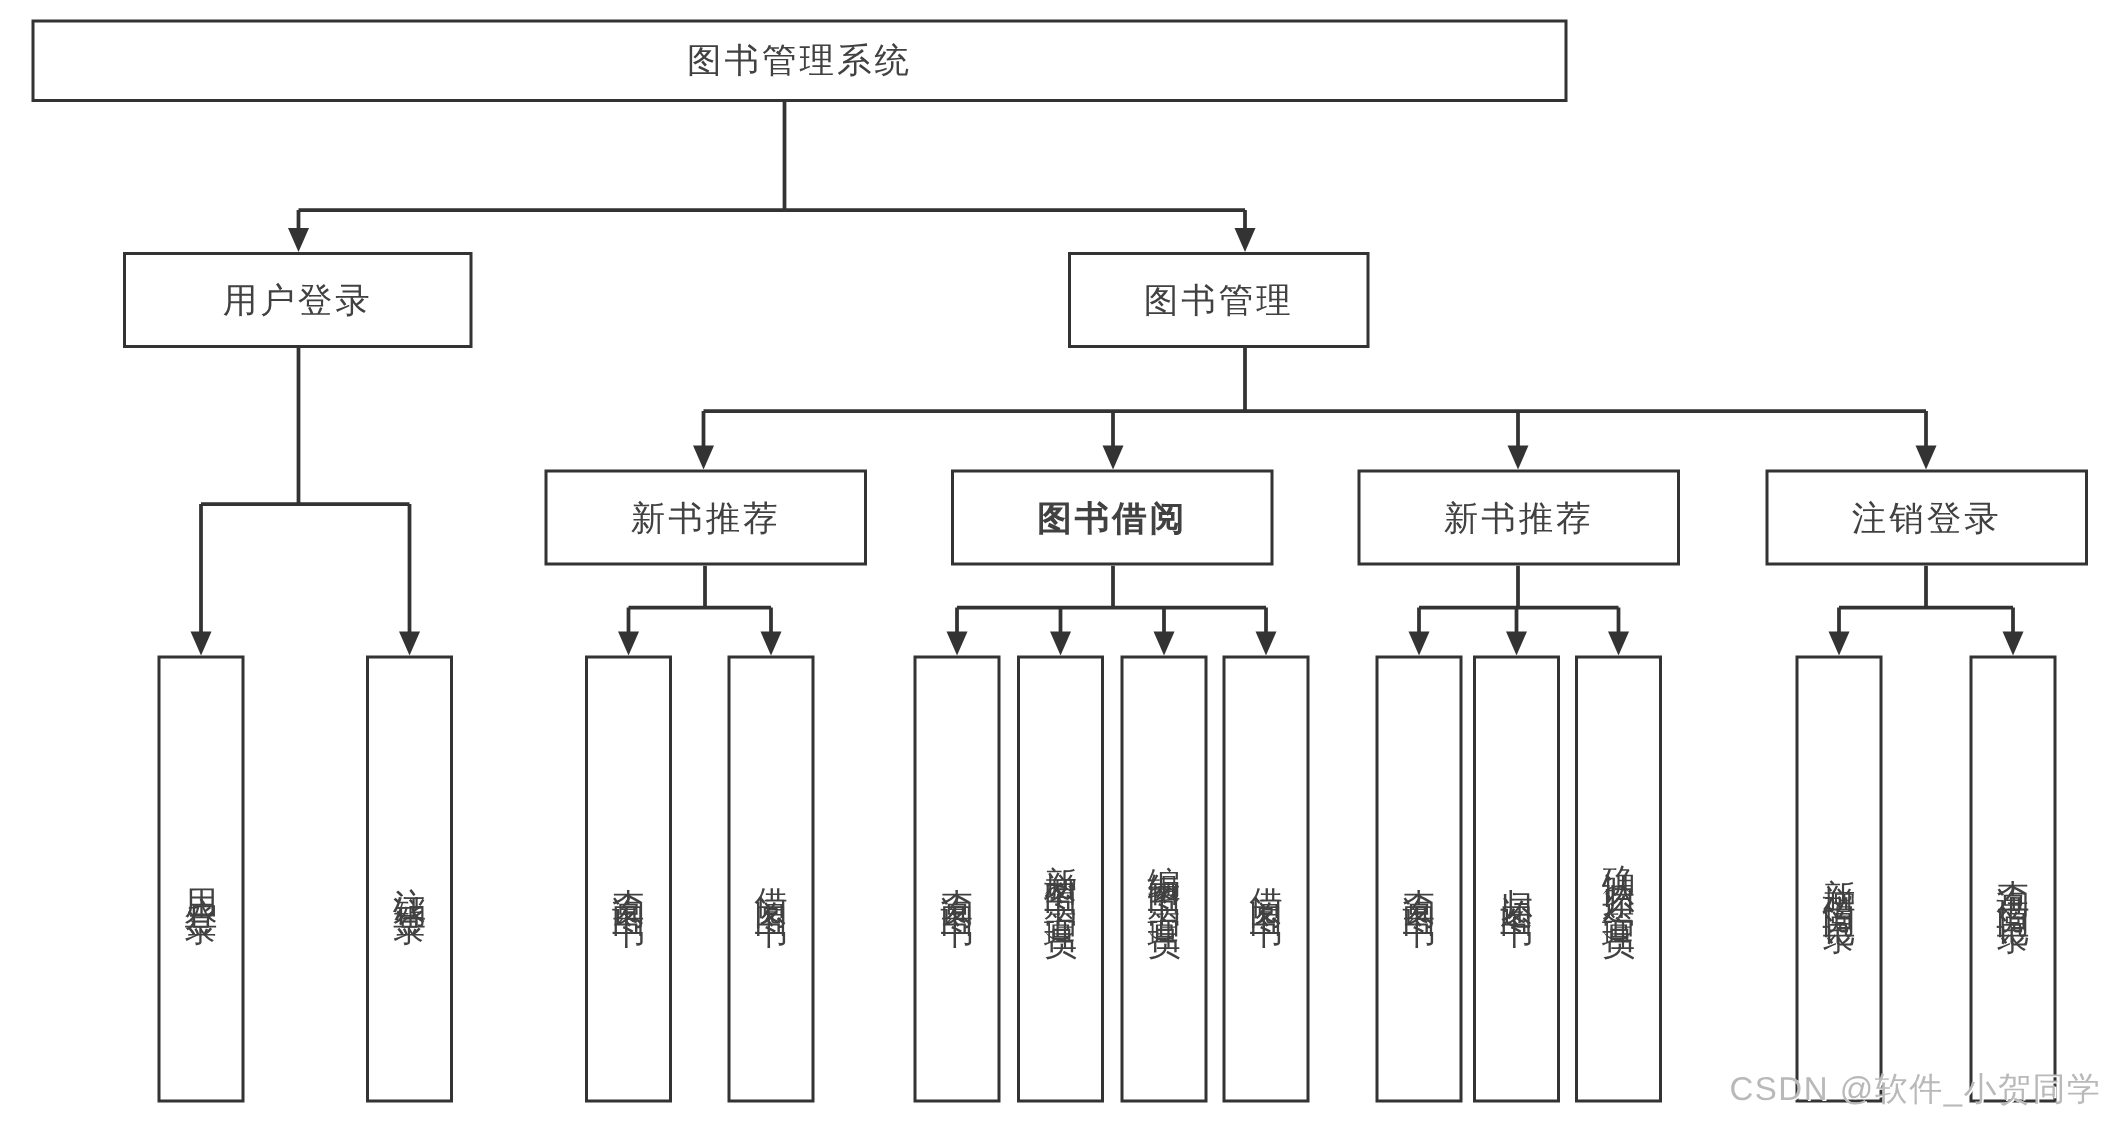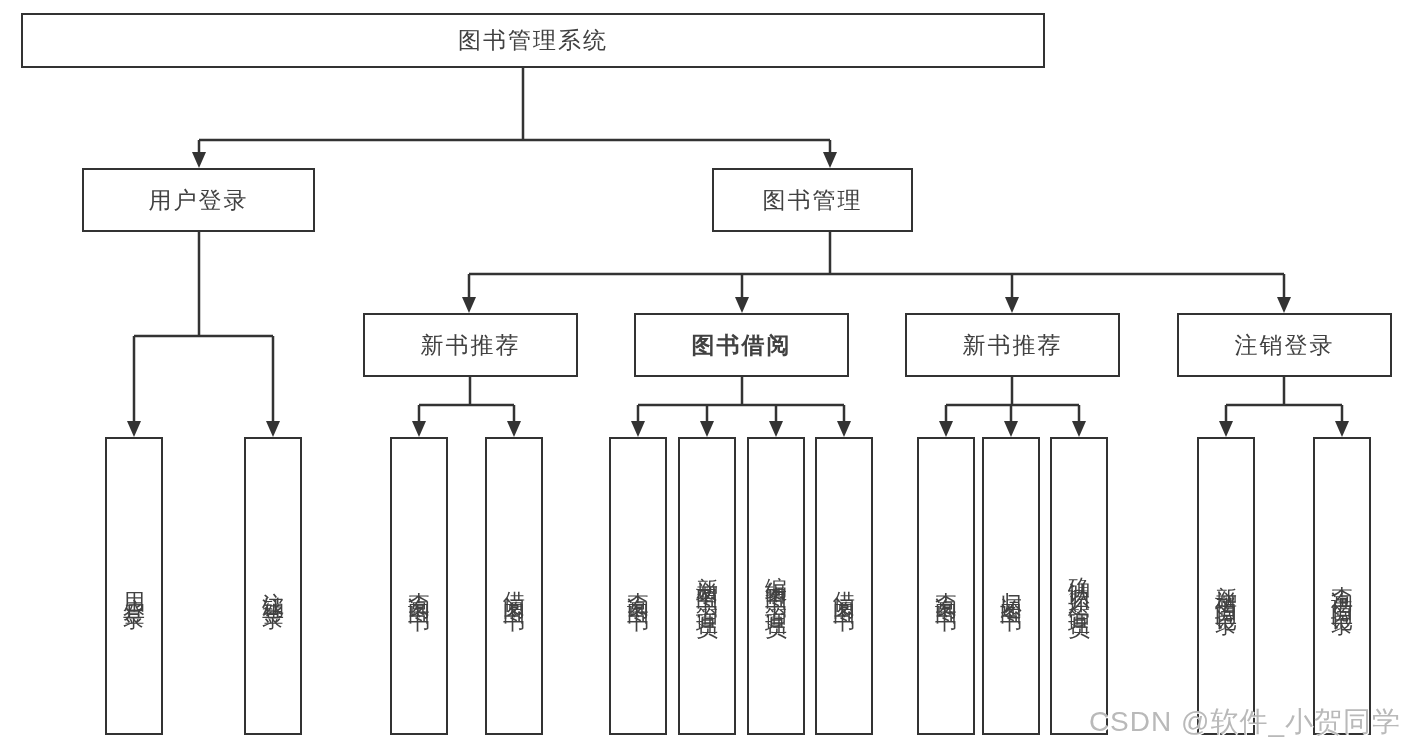--- a/index.html
+++ b/index.html
@@ -59,21 +59,21 @@
   .l8  { left: 815px; }
   .l9  { left: 917px; }
   .l10 { left: 982px; }
   .l11 { left: 1050px; }
   .l12 { left: 1197px; }
   .l13 { left: 1313px; }
   .watermark {
     position: absolute;
     right: 4px; bottom: 6px;
     color: #b9b9b9;
-    font-size: 28px;
+    font-size: 22px;
     letter-spacing: 1px;
     z-index: 5;
     text-shadow: 1px 1px 0 #ffffff;
   }
 </style>
 </head>
 <body>
 
 <div class="canvas">
 

